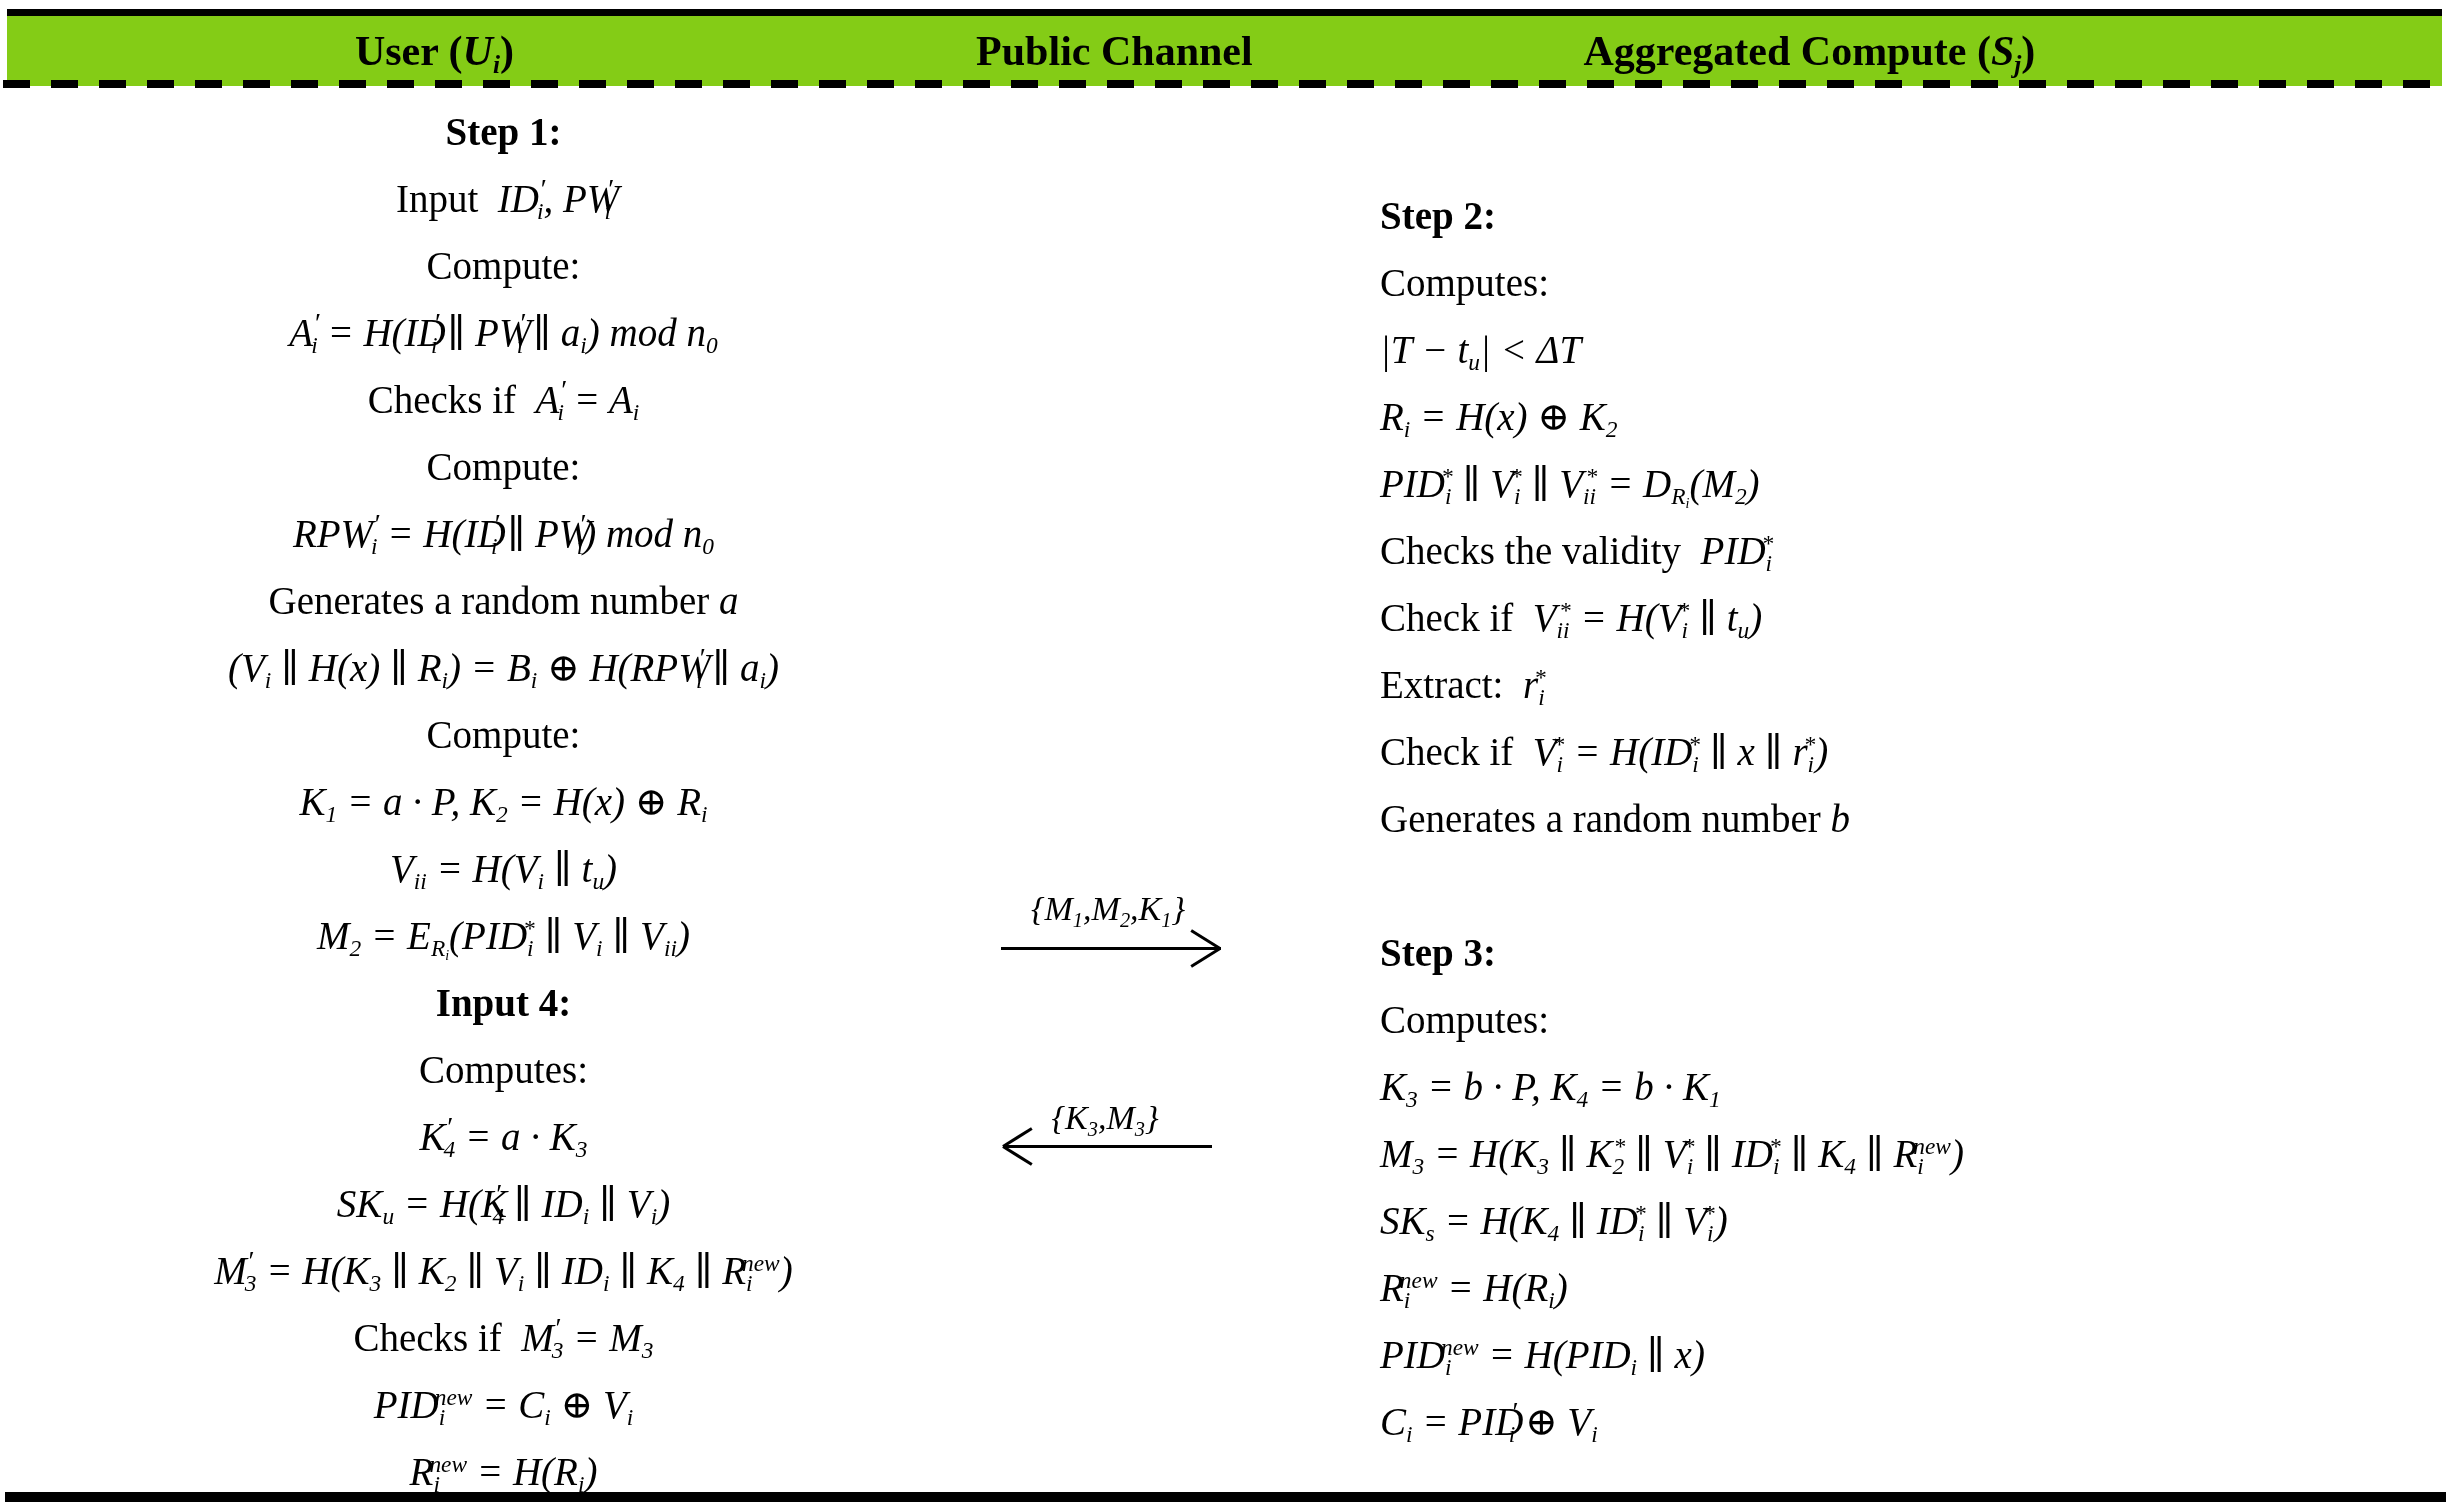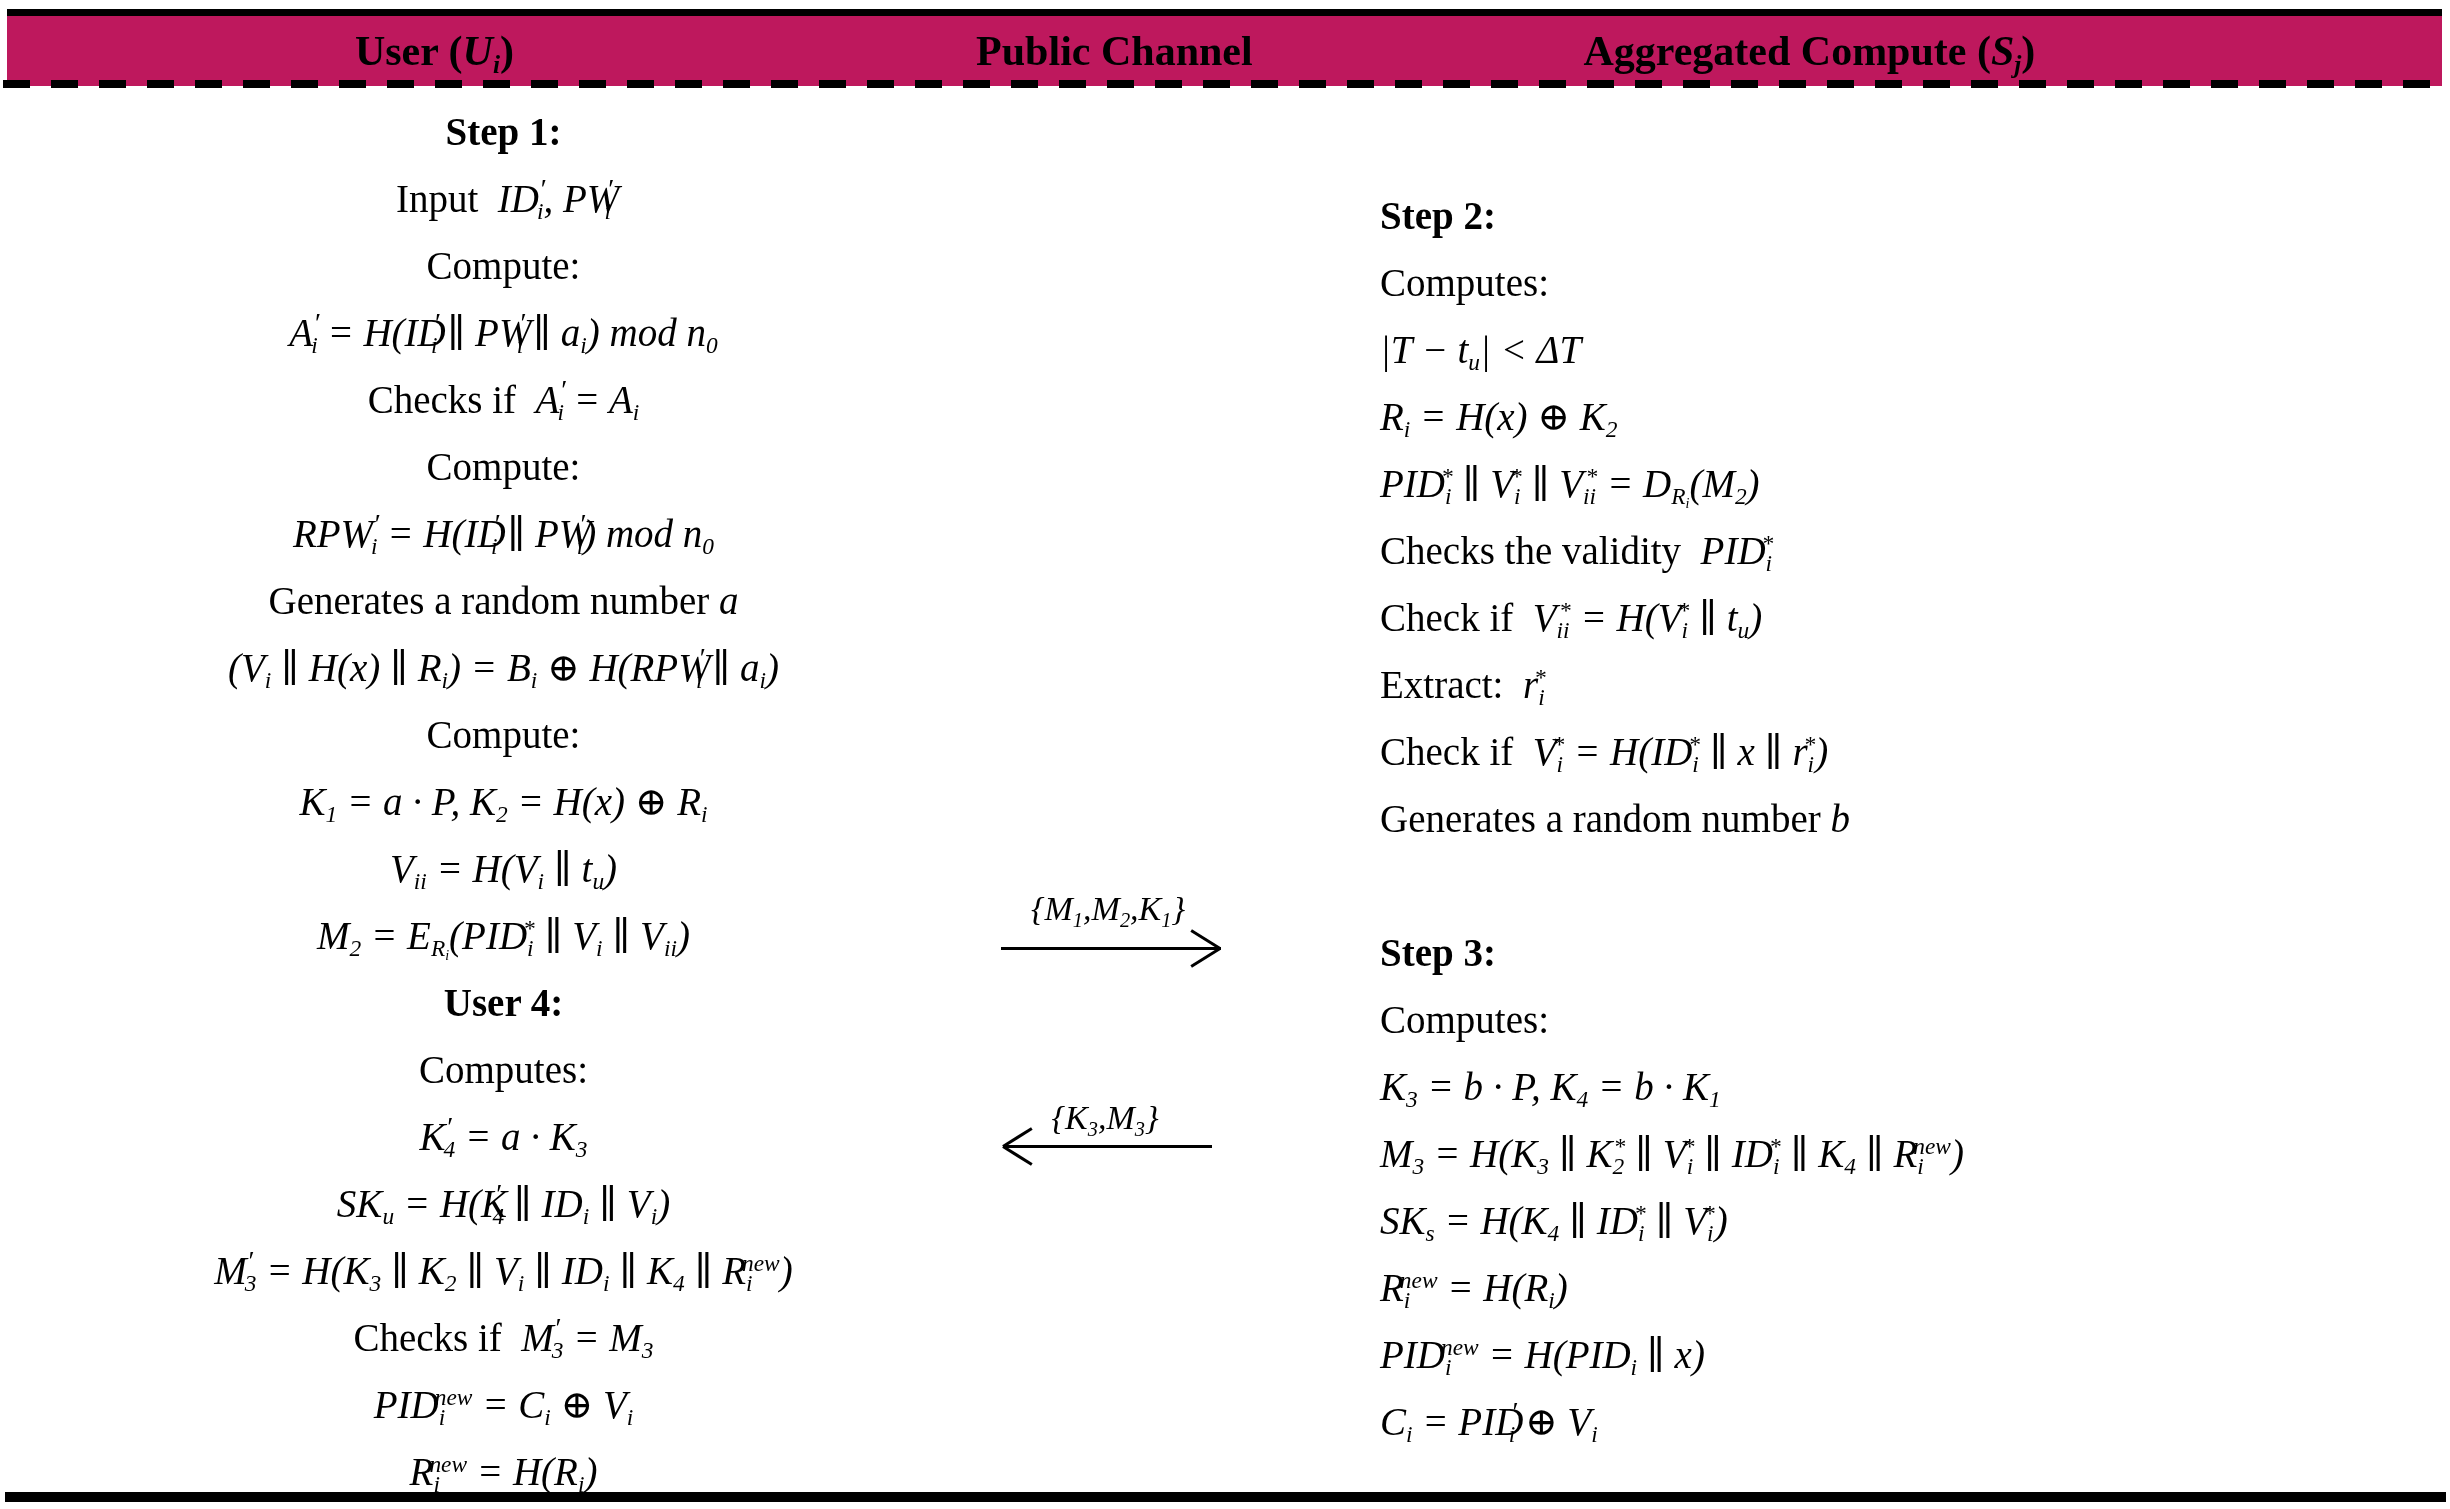--- a/index.html
+++ b/index.html
@@ -43,21 +43,21 @@
   #msg2-barb-up{left:1003px;top:1145px;transform:rotate(-32deg);transform-origin:left center;}
   #msg2-barb-down{left:1003px;top:1145px;transform:rotate(32deg);transform-origin:left center;}
 </style>
 </head>
 <body>
 
 <div class="page">
 
   <div id="top-rule" class="rule"></div>
 
-  <div class="header-band" style="background: #be185d;">
+  <div class="header-band" style="background: #84cc16;">
     <div id="header-user" class="header-cell"><span class="seg bold">User (</span><span class="seg boldmath">U<sub>i</sub></span><span class="seg bold">)</span></div>
     <div id="header-pc" class="header-cell"><span class="seg bold">Public Channel</span></div>
     <div id="header-as" class="header-cell"><span class="seg bold">Aggregated Compute (</span><span class="seg boldmath">S<sub>j</sub></span><span class="seg bold">)</span></div>
   </div>
 
   <div class="dashed"></div>
 
   <div id="user-col" class="col">
       <div class="row"><span class="seg bold">Step 1:</span></div>
       <div class="row"><span class="seg text">Input  </span><span class="seg math">ID<sup class="pr">′</sup><sub>i</sub>, PW<sup class="pr">′</sup><sub>i</sub></span></div>
@@ -65,21 +65,21 @@
       <div class="row"><span class="seg math">A<sup class="pr">′</sup><sub>i</sub> = H(ID<sup class="pr">′</sup><sub>i</sub> ∥ PW<sup class="pr">′</sup><sub>i</sub> ∥ a<sub>i</sub>) mod n<sub>0</sub></span></div>
       <div class="row"><span class="seg text">Checks if  </span><span class="seg math">A<sup class="pr">′</sup><sub>i</sub> = A<sub>i</sub></span></div>
       <div class="row"><span class="seg text">Compute:</span></div>
       <div class="row"><span class="seg math">RPW<sup class="pr">′</sup><sub>i</sub> = H(ID<sup class="pr">′</sup><sub>i</sub> ∥ PW<sup class="pr">′</sup><sub>i</sub>) mod n<sub>0</sub></span></div>
       <div class="row"><span class="seg text">Generates a random number </span><span class="seg math">a</span></div>
       <div class="row"><span class="seg math">(V<sub>i</sub> ∥ H(x) ∥ R<sub>i</sub>) = B<sub>i</sub> ⊕ H(RPW<sup class="pr">′</sup><sub>i</sub> ∥ a<sub>i</sub>)</span></div>
       <div class="row"><span class="seg text">Compute:</span></div>
       <div class="row"><span class="seg math">K<sub>1</sub> = a · P, K<sub>2</sub> = H(x) ⊕ R<sub>i</sub></span></div>
       <div class="row"><span class="seg math">V<sub>ii</sub> = H(V<sub>i</sub> ∥ t<sub>u</sub>)</span></div>
       <div class="row"><span class="seg math">M<sub>2</sub> = E<sub>R<sub>i</sub></sub>(PID<sub>i</sub><sup>*</sup> ∥ V<sub>i</sub> ∥ V<sub>ii</sub>)</span></div>
-      <div class="row"><span class="seg bold">User 4:</span></div>
+      <div class="row"><span class="seg bold">Input 4:</span></div>
       <div class="row"><span class="seg text">Computes:</span></div>
       <div class="row"><span class="seg math">K<sup class="pr">′</sup><sub>4</sub> = a · K<sub>3</sub></span></div>
       <div class="row"><span class="seg math">SK<sub>u</sub> = H(K<sup class="pr">′</sup><sub>4</sub> ∥ ID<sub>i</sub> ∥ V<sub>i</sub>)</span></div>
       <div class="row"><span class="seg math">M<sup class="pr">′</sup><sub>3</sub> = H(K<sub>3</sub> ∥ K<sub>2</sub> ∥ V<sub>i</sub> ∥ ID<sub>i</sub> ∥ K<sub>4</sub> ∥ R<sub>i</sub><sup>new</sup>)</span></div>
       <div class="row"><span class="seg text">Checks if  </span><span class="seg math">M<sup class="pr">′</sup><sub>3</sub> = M<sub>3</sub></span></div>
       <div class="row"><span class="seg math">PID<sub>i</sub><sup>new</sup> = C<sub>i</sub> ⊕ V<sub>i</sub></span></div>
       <div class="row"><span class="seg math">R<sub>i</sub><sup>new</sup> = H(R<sub>i</sub>)</span></div>
     </div>
 
   <div id="server-col" class="col">

